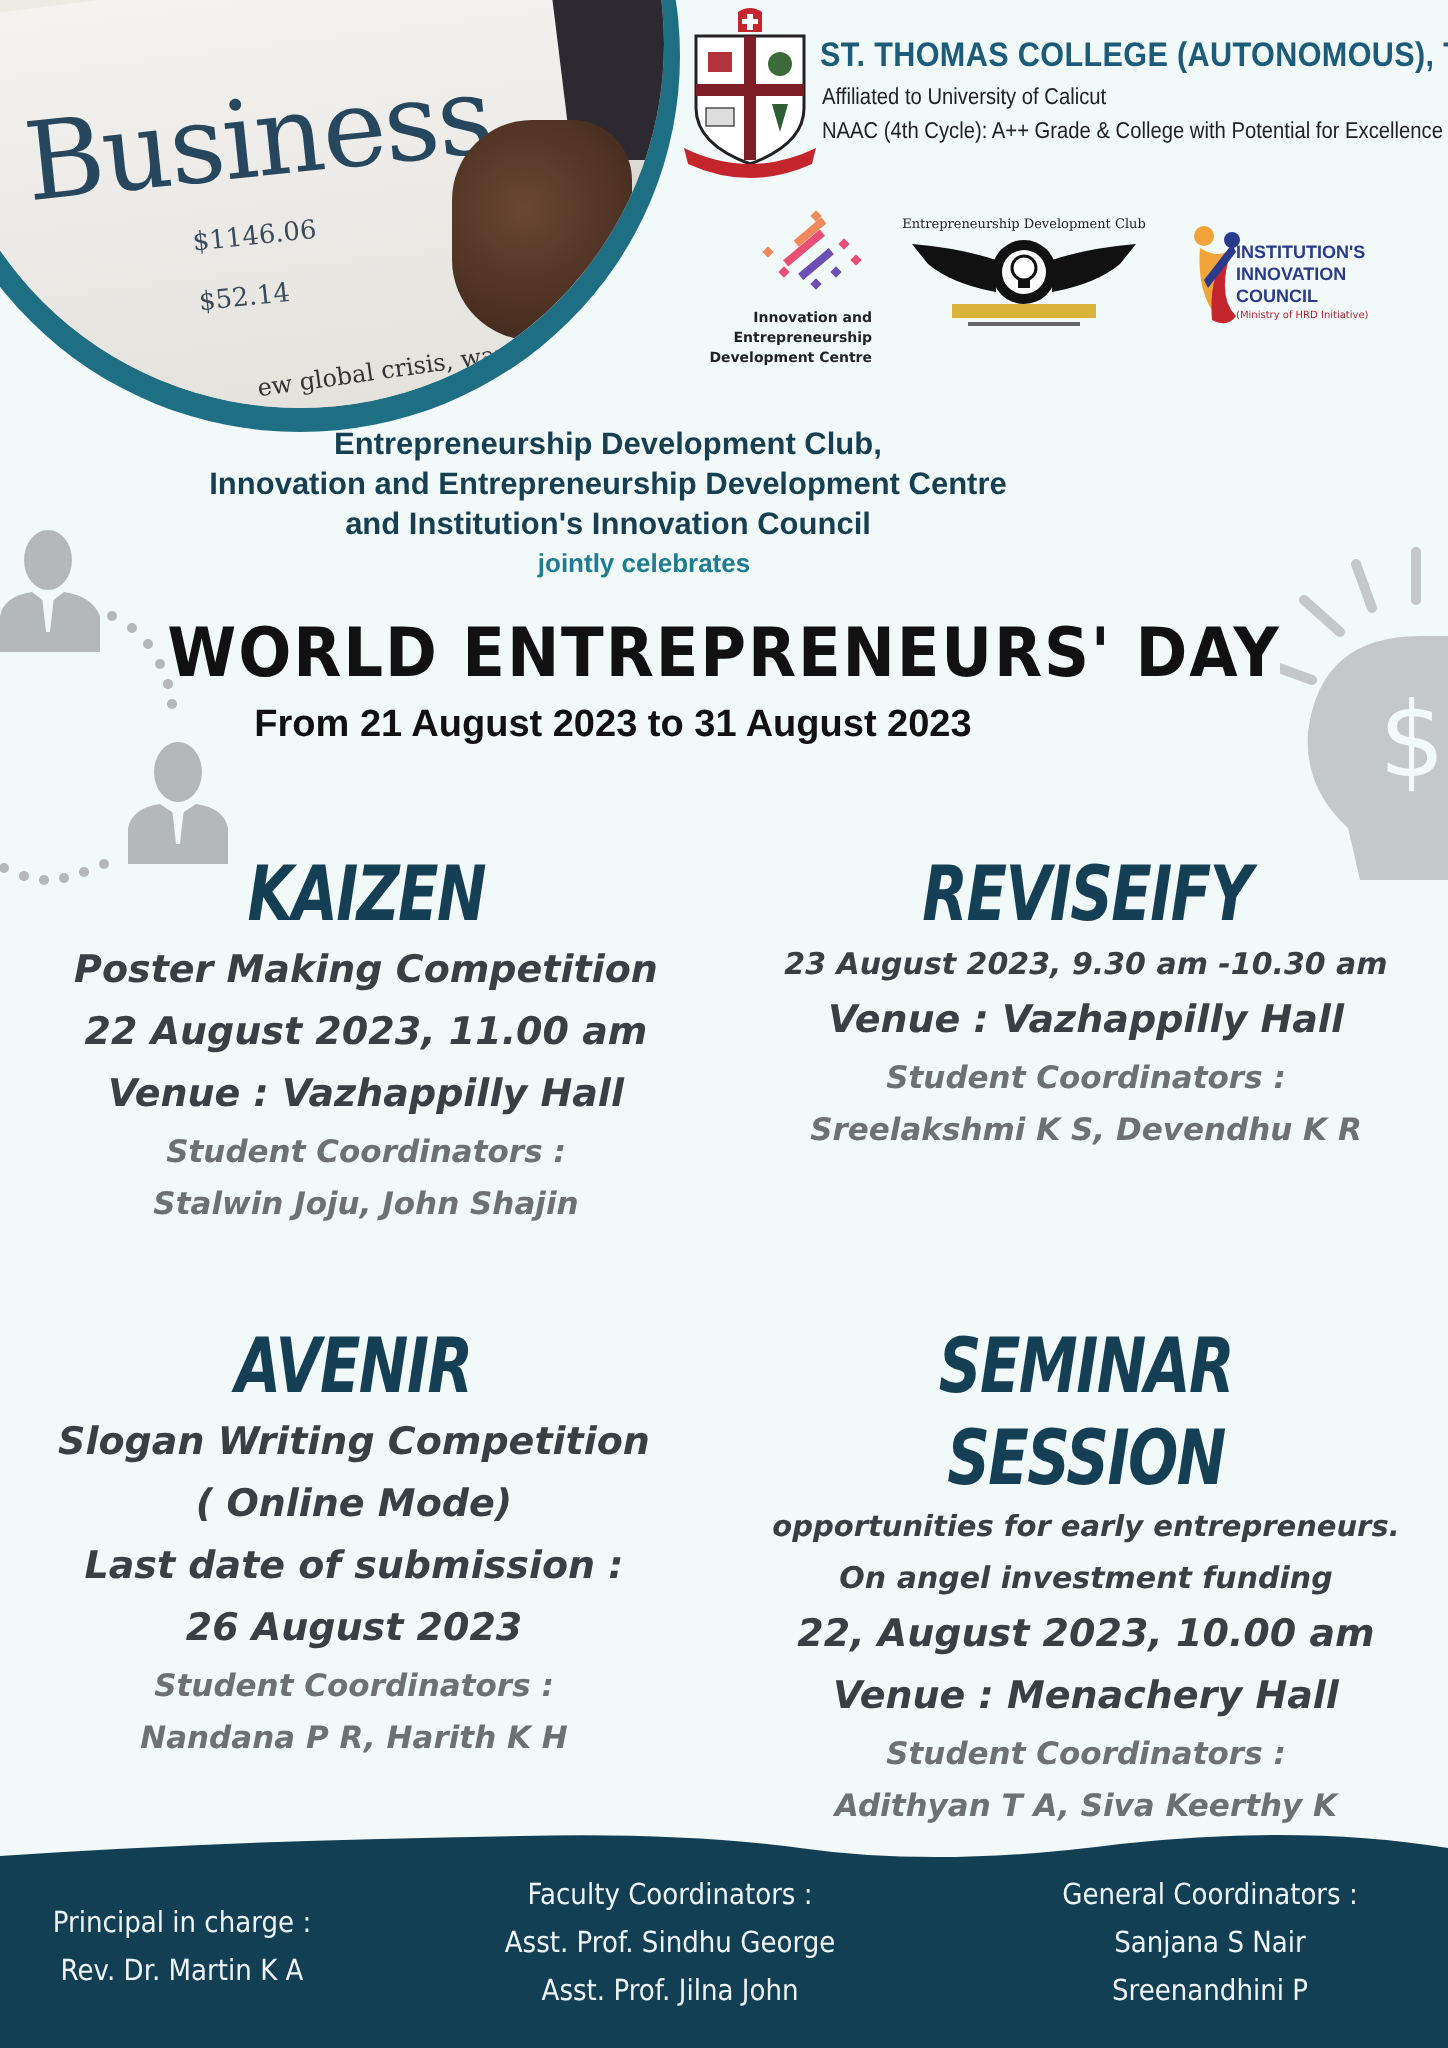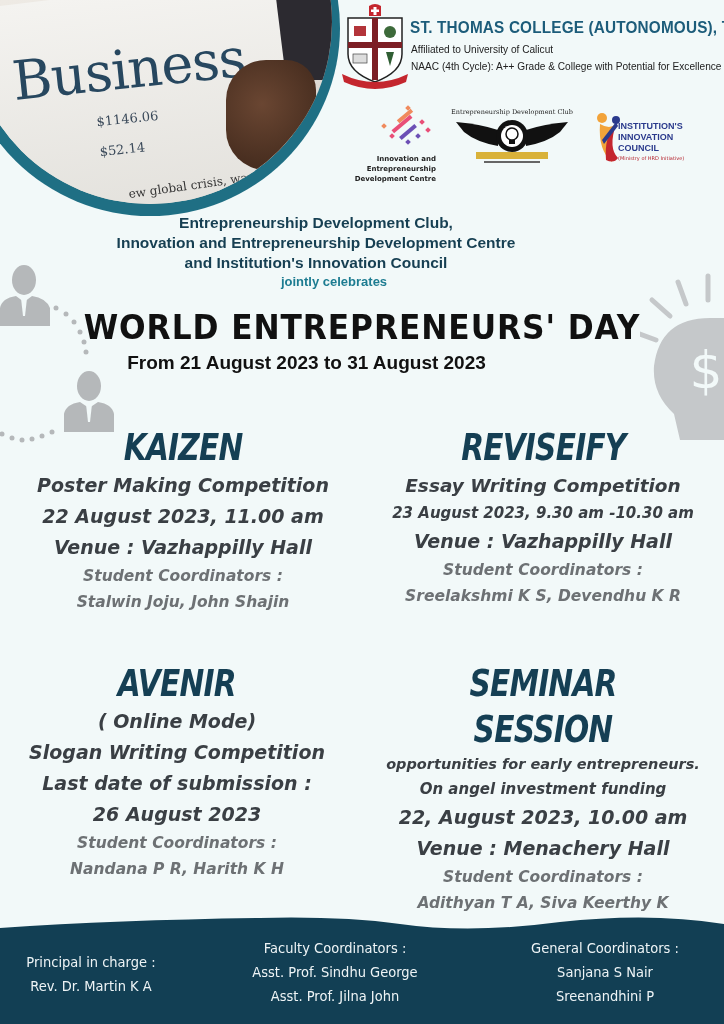--- a/index.html
+++ b/index.html
@@ -58,21 +58,21 @@
   .logo-iedc { position: absolute; left: 312px; top: 104px; width: 124px; text-align: right; }
   .logo-iedc .mark { width: 60px; height: 42px; margin: 0 auto 4px; }
   .logo-iedc .label { font-size: 7px; font-weight: bold; color: #222; line-height: 10px; }
   .logo-edc { position: absolute; left: 450px; top: 108px; width: 124px; text-align: center; }
   .logo-edc .title { font-family: "DejaVu Serif", serif; font-size: 6.5px; color: #222; }
   .logo-iic { position: absolute; left: 596px; top: 108px; width: 130px; height: 60px; }
   .logo-iic .txt { position: absolute; left: 22px; top: 13px; font-family: "Liberation Sans", sans-serif; font-weight: bold; font-size: 9px; line-height: 11px; color: #2a3a8c; }
   .logo-iic .sub { position: absolute; left: 22px; top: 47px; font-size: 5px; color: #b5242e; white-space: nowrap; }
 
   
-  .organizers { position: absolute; left: 12px; width: 608px; top: 213px; text-align: center; }
+  .organizers { position: absolute; left: 0; width: 608px; top: 213px; text-align: center; }
   .org-line { font-family: "Liberation Sans", sans-serif; font-weight: bold; font-size: 15.5px; color: #163f52; line-height: 20px; }
   .jointly { font-family: "Liberation Sans", sans-serif; font-weight: bold; font-size: 13px; color: #1d7c91; line-height: 18px; margin-left: 36px; }
 
   
   .main-title {
     position: absolute; left: 0; width: 724px; top: 307px; text-align: center;
     font-family: "DejaVu Sans", sans-serif; font-weight: bold; font-size: 34px; color: #111;
     letter-spacing: 1px; transform: scaleX(0.92); transform-origin: center;
   }
   .dates { position: absolute; left: 0; width: 613px; top: 352px; text-align: center; font-family: "Liberation Sans", sans-serif; font-weight: bold; font-size: 19px; color: #111; }
@@ -243,31 +243,30 @@
     <div class="event-name">KAIZEN</div>
     <div class="ev-line ev-lg">Poster Making Competition</div>
     <div class="ev-line ev-lg">22 August 2023, 11.00 am</div>
     <div class="ev-line ev-lg">Venue : Vazhappilly Hall</div>
     <div class="ev-line ev-coord">Student Coordinators :</div>
     <div class="ev-line ev-coord">Stalwin Joju, John Shajin</div>
   </div>
 
   <div class="event ev-reviseify">
     <div class="event-name">REVISEIFY</div>
-    <div class="ev-line ev-lg" style="font-size:18.5px">Essay Writing Competition</div>
     <div class="ev-line ev-md">23 August 2023, 9.30 am -10.30 am</div>
     <div class="ev-line ev-lg">Venue : Vazhappilly Hall</div>
     <div class="ev-line ev-coord">Student Coordinators :</div>
     <div class="ev-line ev-coord">Sreelakshmi K S, Devendhu K R</div>
   </div>
 
   <div class="event ev-avenir">
     <div class="event-name">AVENIR</div>
+    <div class="ev-line ev-lg">Slogan Writing Competition</div>
     <div class="ev-line ev-lg">( Online Mode)</div>
-    <div class="ev-line ev-lg">Slogan Writing Competition</div>
     <div class="ev-line ev-lg">Last date of submission :</div>
     <div class="ev-line ev-lg">26 August 2023</div>
     <div class="ev-line ev-coord">Student Coordinators :</div>
     <div class="ev-line ev-coord">Nandana P R, Harith K H</div>
   </div>
 
   <div class="event ev-seminar">
     <div class="event-name">SEMINAR SESSION</div>
     <div class="ev-line ev-md" style="font-size:14.5px">opportunities for early entrepreneurs.</div>
     <div class="ev-line ev-md">On angel investment funding</div>

